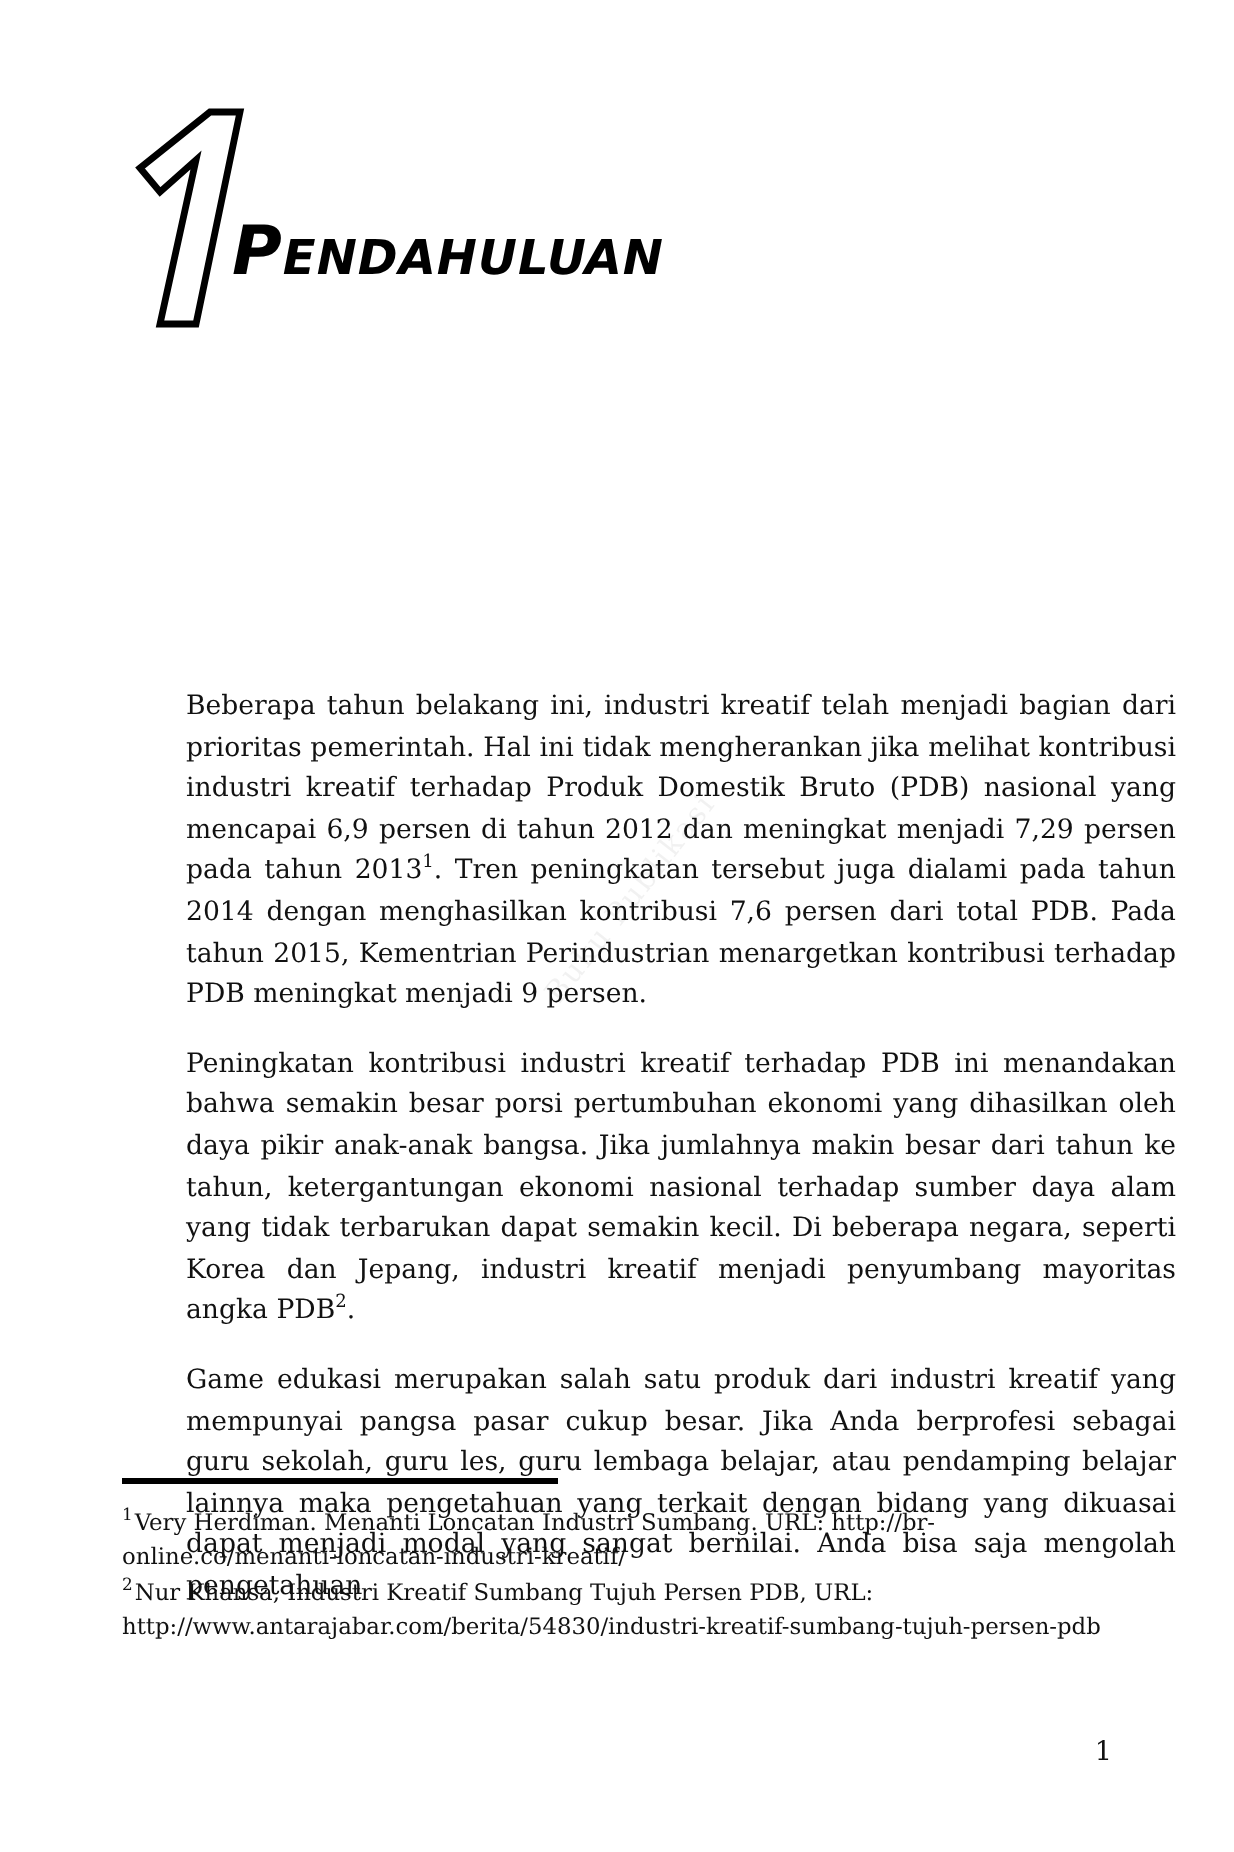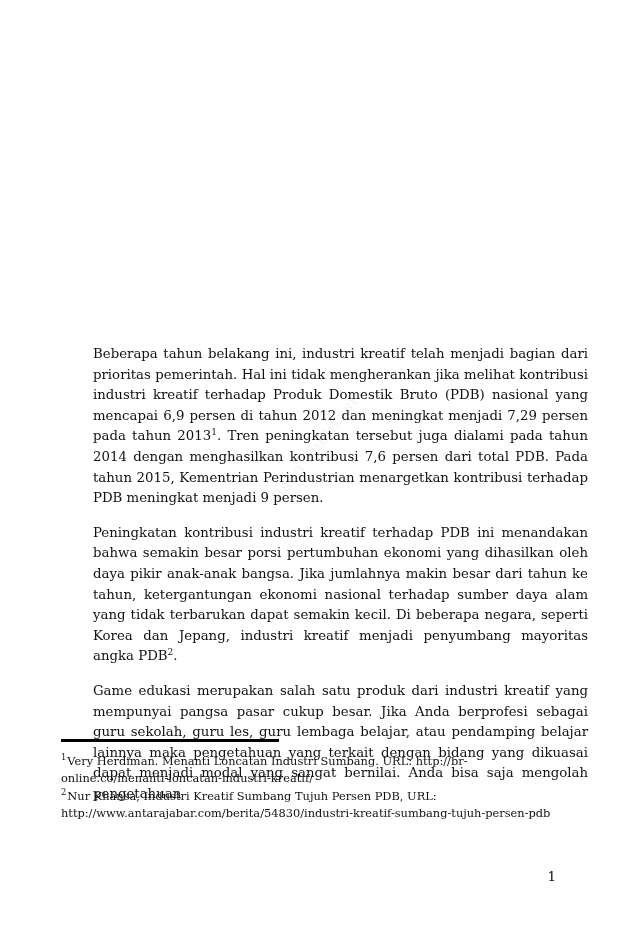--- a/index.html
+++ b/index.html
@@ -160,20 +160,31 @@
 </style>
 </head>
 <body>
 
 <div class="page">
 
   <div class="watermark">
     <span>Buku Publikasi</span>
   </div>
 
+  <div class="chapter-head">
+
+    <div class="chapter-number">
+      <svg viewBox="0 0 86 118" xmlns="http://www.w3.org/2000/svg" aria-hidden="true">
+        <path d="M47 4 L62 4 L40 110 L22 110 L40 28 L22 44 L12 32 Z" fill="#ffffff" stroke="#000000" stroke-width="3.4" stroke-linejoin="miter" stroke-linecap="butt"></path>
+      </svg>
+
+    </div>
+
+    <h1 class="chapter-title">Pendahuluan</h1>
+  </div>
 
   <div class="body-block">
 
     <p class="body-par"><span>Beberapa tahun belakang ini, industri kreatif telah menjadi bagian dari prioritas pemerintah. Hal ini tidak mengherankan jika melihat kontribusi industri kreatif terhadap Produk Domestik Bruto (PDB) nasional yang mencapai 6,9 persen di tahun 2012 dan meningkat menjadi 7,29 persen pada tahun 2013</span><sup>1</sup><span>. Tren peningkatan tersebut juga dialami pada tahun 2014 dengan menghasilkan kontribusi 7,6 persen dari total PDB. Pada tahun 2015, Kementrian Perindustrian menargetkan kontribusi terhadap PDB meningkat menjadi 9 persen.</span></p>
 
     <p class="body-par"><span>Peningkatan kontribusi industri kreatif terhadap PDB ini menandakan bahwa semakin besar porsi pertumbuhan ekonomi yang dihasilkan oleh daya pikir anak-anak bangsa. Jika jumlahnya makin besar dari tahun ke tahun, ketergantungan ekonomi nasional terhadap sumber daya alam yang tidak terbarukan dapat semakin kecil. Di beberapa negara, seperti Korea dan Jepang, industri kreatif menjadi penyumbang mayoritas angka PDB</span><sup>2</sup><span>.</span></p>
 
     <p class="body-par"><span>Game edukasi merupakan salah satu produk dari industri kreatif yang mempunyai pangsa pasar cukup besar. Jika Anda berprofesi sebagai guru sekolah, guru les, guru lembaga belajar, atau pendamping belajar lainnya maka pengetahuan yang terkait dengan bidang yang dikuasai dapat menjadi modal yang sangat bernilai. Anda bisa saja mengolah pengetahuan</span></p>
 
   </div>

